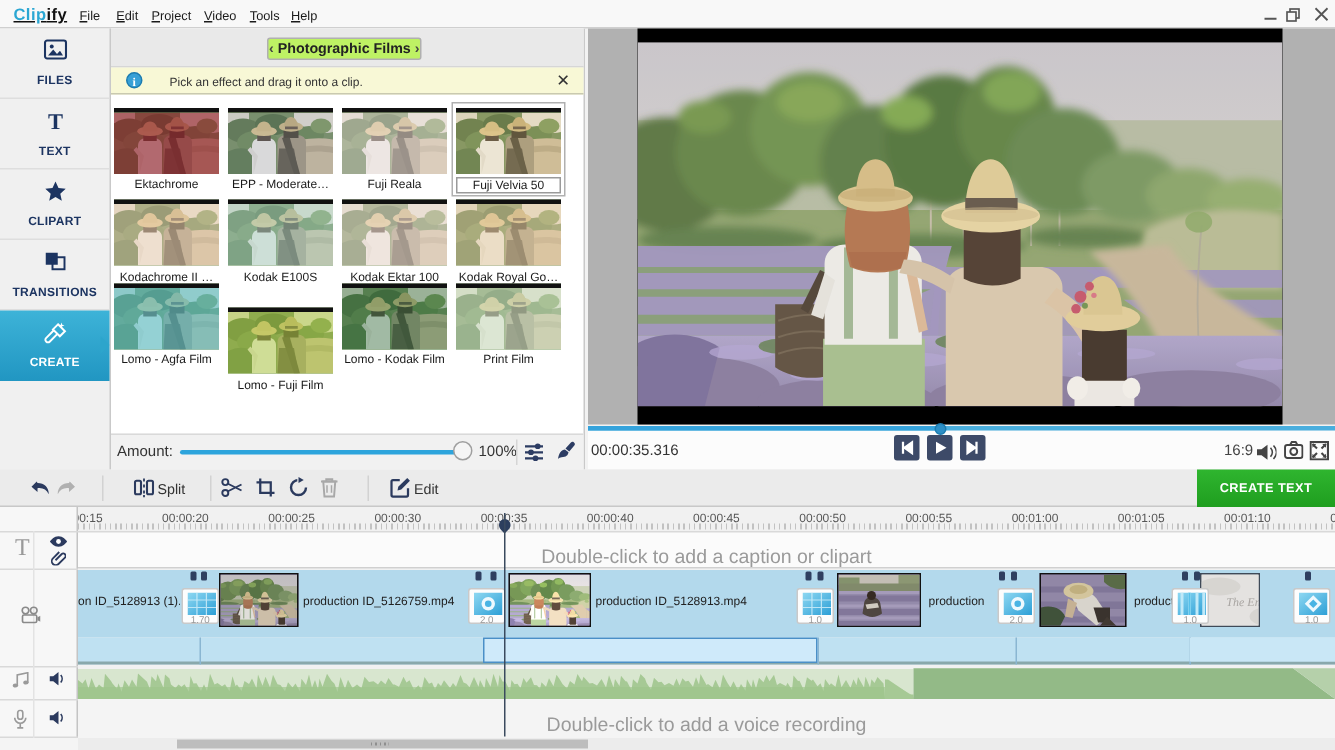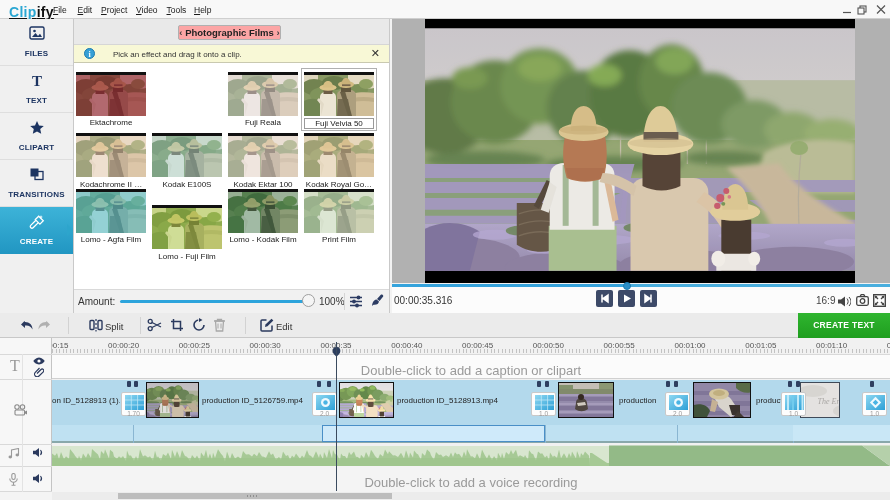--- a/index.html
+++ b/index.html
@@ -1,35 +1,35 @@
 <!DOCTYPE html>
 <html><head>
 <meta charset="utf-8">
 <style>
 *{margin:0;padding:0;box-sizing:border-box;}
 html,body{width:890px;height:500px;overflow:hidden;font-family:"Liberation Sans",sans-serif;background:#f2f2f2;}
 .abs{position:absolute;}
 #app{position:relative;width:890px;height:500px;}
 
 #menubar{left:0;top:0;width:890px;height:19px;background:#f8f8f8;border-bottom:1px solid #cfcfcf;font-size:11px;color:#1a1a1a;}
-#logo{left:9px;top:4px;font-weight:bold;font-size:14px;letter-spacing:.3px;color:#111;text-decoration:underline;}
+#logo{left:9px;top:4px;font-weight:bold;font-size:11px;letter-spacing:.3px;color:#111;text-decoration:underline;}
 #logo b{color:#2ba7d3;}
 .menu{top:5px;font-size:8.5px;color:#1a1a1a;}
 .menu u{text-decoration:underline;}
 
 #sidebar{left:0;top:19px;width:74px;height:294px;background:#f0f0f0;border-right:1px solid #c9c9c9;}
 .sbtn{position:absolute;left:0;width:73px;height:47px;border-bottom:1px solid #dedede;text-align:center;color:#1c3461;}
 .sbtn .lbl{position:absolute;width:100%;top:30px;font-size:8px;font-weight:bold;letter-spacing:.2px;}
 .sbtn svg{position:absolute;left:50%;top:7px;transform:translateX(-50%);}
 .sbtn.active{background:linear-gradient(#3db3d8,#2196c2);color:#fff;}
 .sbtn.active:after{content:"";position:absolute;right:-6px;top:17px;border:6px solid transparent;border-left-color:#2da5cc;}
 
 #panel{left:74px;top:19px;width:316px;height:294px;background:#fff;border-right:1px solid #c9c9c9;}
 #phead{left:0;top:0;width:315px;height:26px;background:#e9e9e9;border-bottom:1px solid #d6d6d6;}
-#pbtn{left:104px;top:6px;width:103px;height:15px;background:#fca5a5;border:1px solid #b0b0b0;border-radius:2px;font-size:9.5px;white-space:nowrap;font-weight:bold;color:#222;text-align:center;line-height:13px;}
+#pbtn{left:104px;top:6px;width:103px;height:15px;background:#bef264;border:1px solid #b0b0b0;border-radius:2px;font-size:9.5px;white-space:nowrap;font-weight:bold;color:#222;text-align:center;line-height:13px;}
 #pbtn .ch{color:#444;font-weight:bold;}
 #infobar{left:0;top:26px;width:315px;height:18px;background:#f8f8d6;border-bottom:1px solid #c9c9b0;font-size:8px;color:#333;}
 #infobar .txt{position:absolute;left:39px;top:5px;}
 #infobar .ico{position:absolute;left:10px;top:3px;width:11px;height:11px;border-radius:50%;background:#37a0d6;border:1px solid #1c7cb0;color:#fff;font-size:8px;font-weight:bold;text-align:center;line-height:11px;font-family:"Liberation Serif",serif;}
 #infobar .x{position:absolute;right:9px;top:2px;font-size:11px;color:#333;}
 .cell{position:absolute;width:70px;}
 .cell .timg{position:relative;width:70px;height:44px;border-top:3.5px solid #111;overflow:hidden;background:#7d9a62;}
 .cell .timg svg{position:absolute;left:0;top:0;}
 .cell .ov{position:absolute;left:0;top:0;width:70px;height:44px;}
 .cell .clbl{position:relative;width:70px;margin-top:2.5px;text-align:center;font-size:8px;color:#1a1a1a;white-space:nowrap;}
@@ -178,20 +178,29 @@
       </div>
   <div id="selbox" class="abs"></div>
   <div class="cell" style="left:2px;top:52.8px;">
         <div class="timg">
           <svg width="70" height="41">
             <use href="#fxscene"></use>
           </svg>
           <div class="ov" style="background:rgba(148,40,52,.66);"></div>
         </div>
         <div class="clbl">Ektachrome</div>
+      </div>
+  <div class="cell" style="left:78px;top:52.8px;">
+        <div class="timg">
+          <svg width="70" height="41">
+            <use href="#fxscene"></use>
+          </svg>
+          <div class="ov" style="background:rgba(165,175,200,.25);"></div>
+        </div>
+        <div class="clbl">EPP - Moderate…</div>
       </div>
   <div class="cell" style="left:154px;top:52.8px;">
         <div class="timg">
           <svg width="70" height="41">
             <use href="#fxscene"></use>
           </svg>
           <div class="ov" style="background:rgba(240,230,230,.5);"></div>
         </div>
         <div class="clbl">Fuji Reala</div>
       </div>

